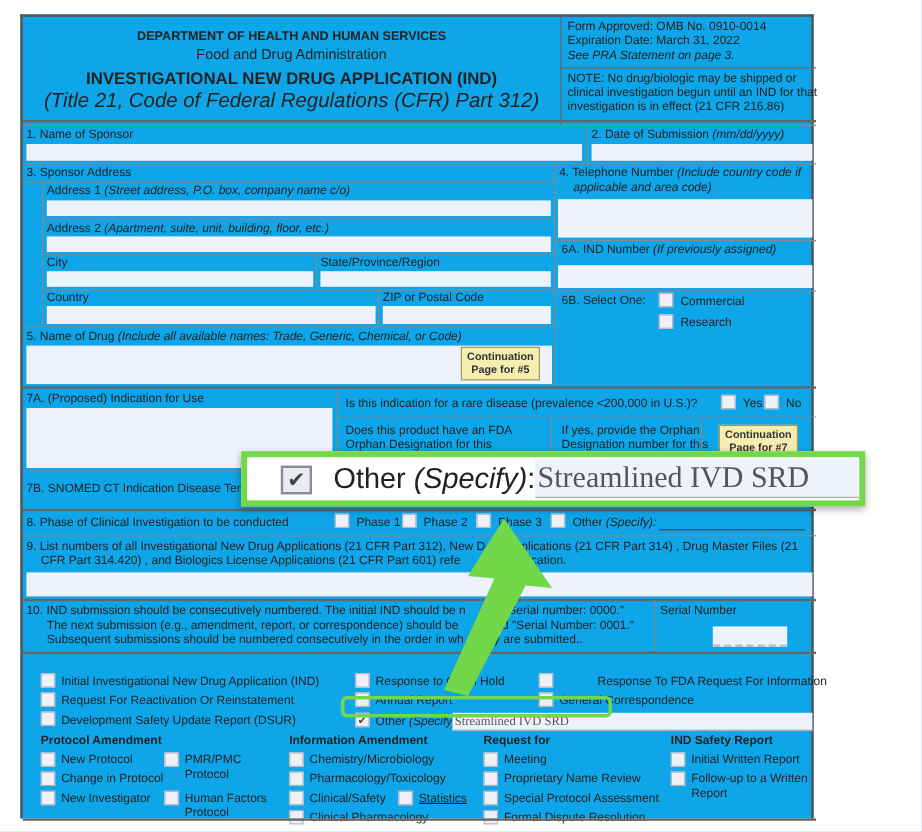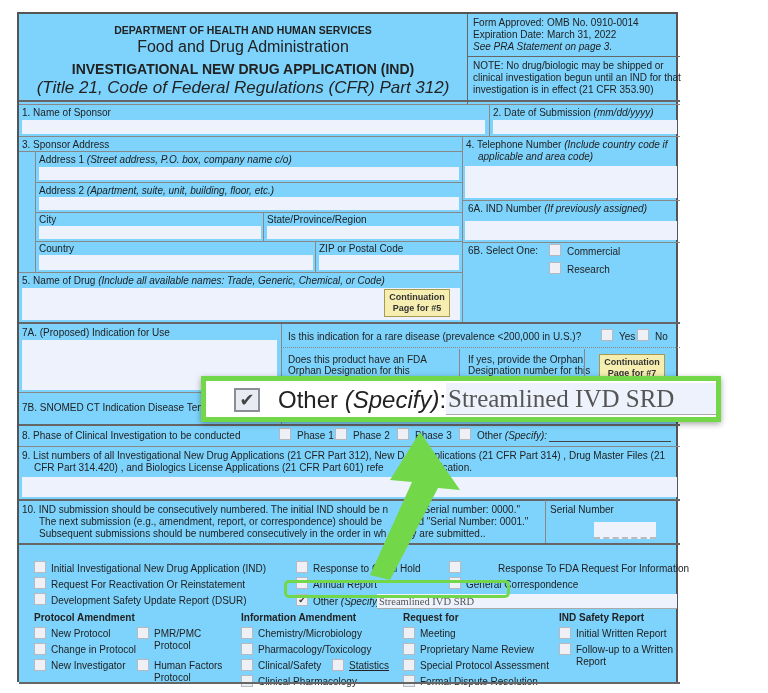--- a/index.html
+++ b/index.html
@@ -1,19 +1,19 @@
 <!DOCTYPE html>
 <html><head>
 <meta charset="utf-8">
 <style>
   * { box-sizing: border-box; margin: 0; padding: 0; }
   html, body { width: 768px; height: 693px; background: #ffffff; overflow: hidden; }
   body { font-family: "Liberation Sans", sans-serif; font-size: 10px; color: #222; position: relative; }
   .abs { position: absolute; }
-  .form { position: absolute; left: 17px; top: 12px; width: 661px; height: 670px; border: 2px solid #555; border-bottom: none; background: #7dd3fc; }
+  .form { position: absolute; left: 17px; top: 12px; width: 661px; height: 670px; border: 2px solid #555; border-bottom: none; background: #0ea5e9; }
   .line-h { position: absolute; height: 1px; background: #888; }
   .line-v { position: absolute; width: 1px; background: #888; }
   .thick { background: #666; height: 2px; }
   .fill { position: absolute; background: #eef2fc; }
   .lbl { position: absolute; font-size: 10px; color: #222; white-space: nowrap; line-height: 12px; }
   .lbl i { font-style: italic; }
   .cb { position: absolute; width: 12px; height: 12px; border: 1px solid #b8b8c0; background: #eef0f6; }
   .cont-btn { position: absolute; background: #f5eeb0; border: 1px solid #a89a50; font-weight: bold; font-size: 9px; text-align: center; line-height: 11px; padding-top: 2px; color: #333; }
   .hdr-center { position: absolute; text-align: center; }
   .bold { font-weight: bold; }
@@ -23,32 +23,32 @@
   .callout .big-val { position: absolute; left: 240px; top: 2px; width: 270px; height: 32px; background: #eef2fc; border-bottom: 1px solid #aaa; font-family: "Liberation Serif", serif; font-size: 25px; line-height: 32px; color: #555; padding-left: 2px; }
   .small-hl { position: absolute; left: 284px; top: 580px; width: 226px; height: 18px; border: 3px solid #72d84a; border-radius: 5px; }
 </style>
 </head>
 <body>
 
 <div class="form">
 
   <div class="hdr-center" style="left:0;top:10px;width:448px;">
     <div class="bold" style="font-size:10.5px;">DEPARTMENT OF HEALTH AND HUMAN SERVICES</div>
-    <div style="font-size:16px;margin-top:2px;">Food and Drug Administration</div>
+    <div style="font-size:12px;margin-top:2px;">Food and Drug Administration</div>
     <div class="bold" style="font-size:14px;margin-top:5px;">INVESTIGATIONAL NEW DRUG APPLICATION (IND)</div>
     <div style="font-size:17px;font-style:italic;margin-top:1px;">(Title 21, Code of Federal Regulations (CFR) Part 312)</div>
   </div>
   <div class="line-v" style="left:448px;top:0;height:91px;background:#666;"></div>
   <div class="lbl" style="left:454px;top:3px;">Form Approved: OMB No. 0910-0014</div>
   <div class="lbl" style="left:454px;top:15px;">Expiration Date: March 31, 2022</div>
   <div class="lbl" style="left:454px;top:27px;font-style:italic;">See PRA Statement on page 3.</div>
   <div class="line-h" style="left:448px;top:42px;width:213px;background:#666;"></div>
   <div class="lbl" style="left:454px;top:58px;">clinical investigation begun until an IND for that</div>
   <div class="lbl" style="left:454px;top:46px;">NOTE: No drug/biologic may be shipped or</div>
-  <div class="lbl" style="left:454px;top:70px;">investigation is in effect (21 CFR 353.90)</div>
+  <div class="lbl" style="left:454px;top:70px;">investigation is in effect (21 CFR 216.86)</div>
   <div class="line-h thick" style="left:0;top:86px;width:661px;"></div>
   <div class="line-h" style="left:0;top:90px;width:661px;"></div>
 
   <div class="lbl" style="left:3px;top:93px;">1. Name of Sponsor</div>
   <div class="fill" style="left:3px;top:106px;width:463px;height:14px;"></div>
   <div class="line-v" style="left:470px;top:90px;height:32px;"></div>
   <div class="lbl" style="left:474px;top:93px;"><span>2. Date of Submission</span> <i>(mm/dd/yyyy)</i></div>
   <div class="fill" style="left:474px;top:106px;width:184px;height:14px;"></div>
   <div class="line-h" style="left:0;top:122px;width:661px;"></div>
 

